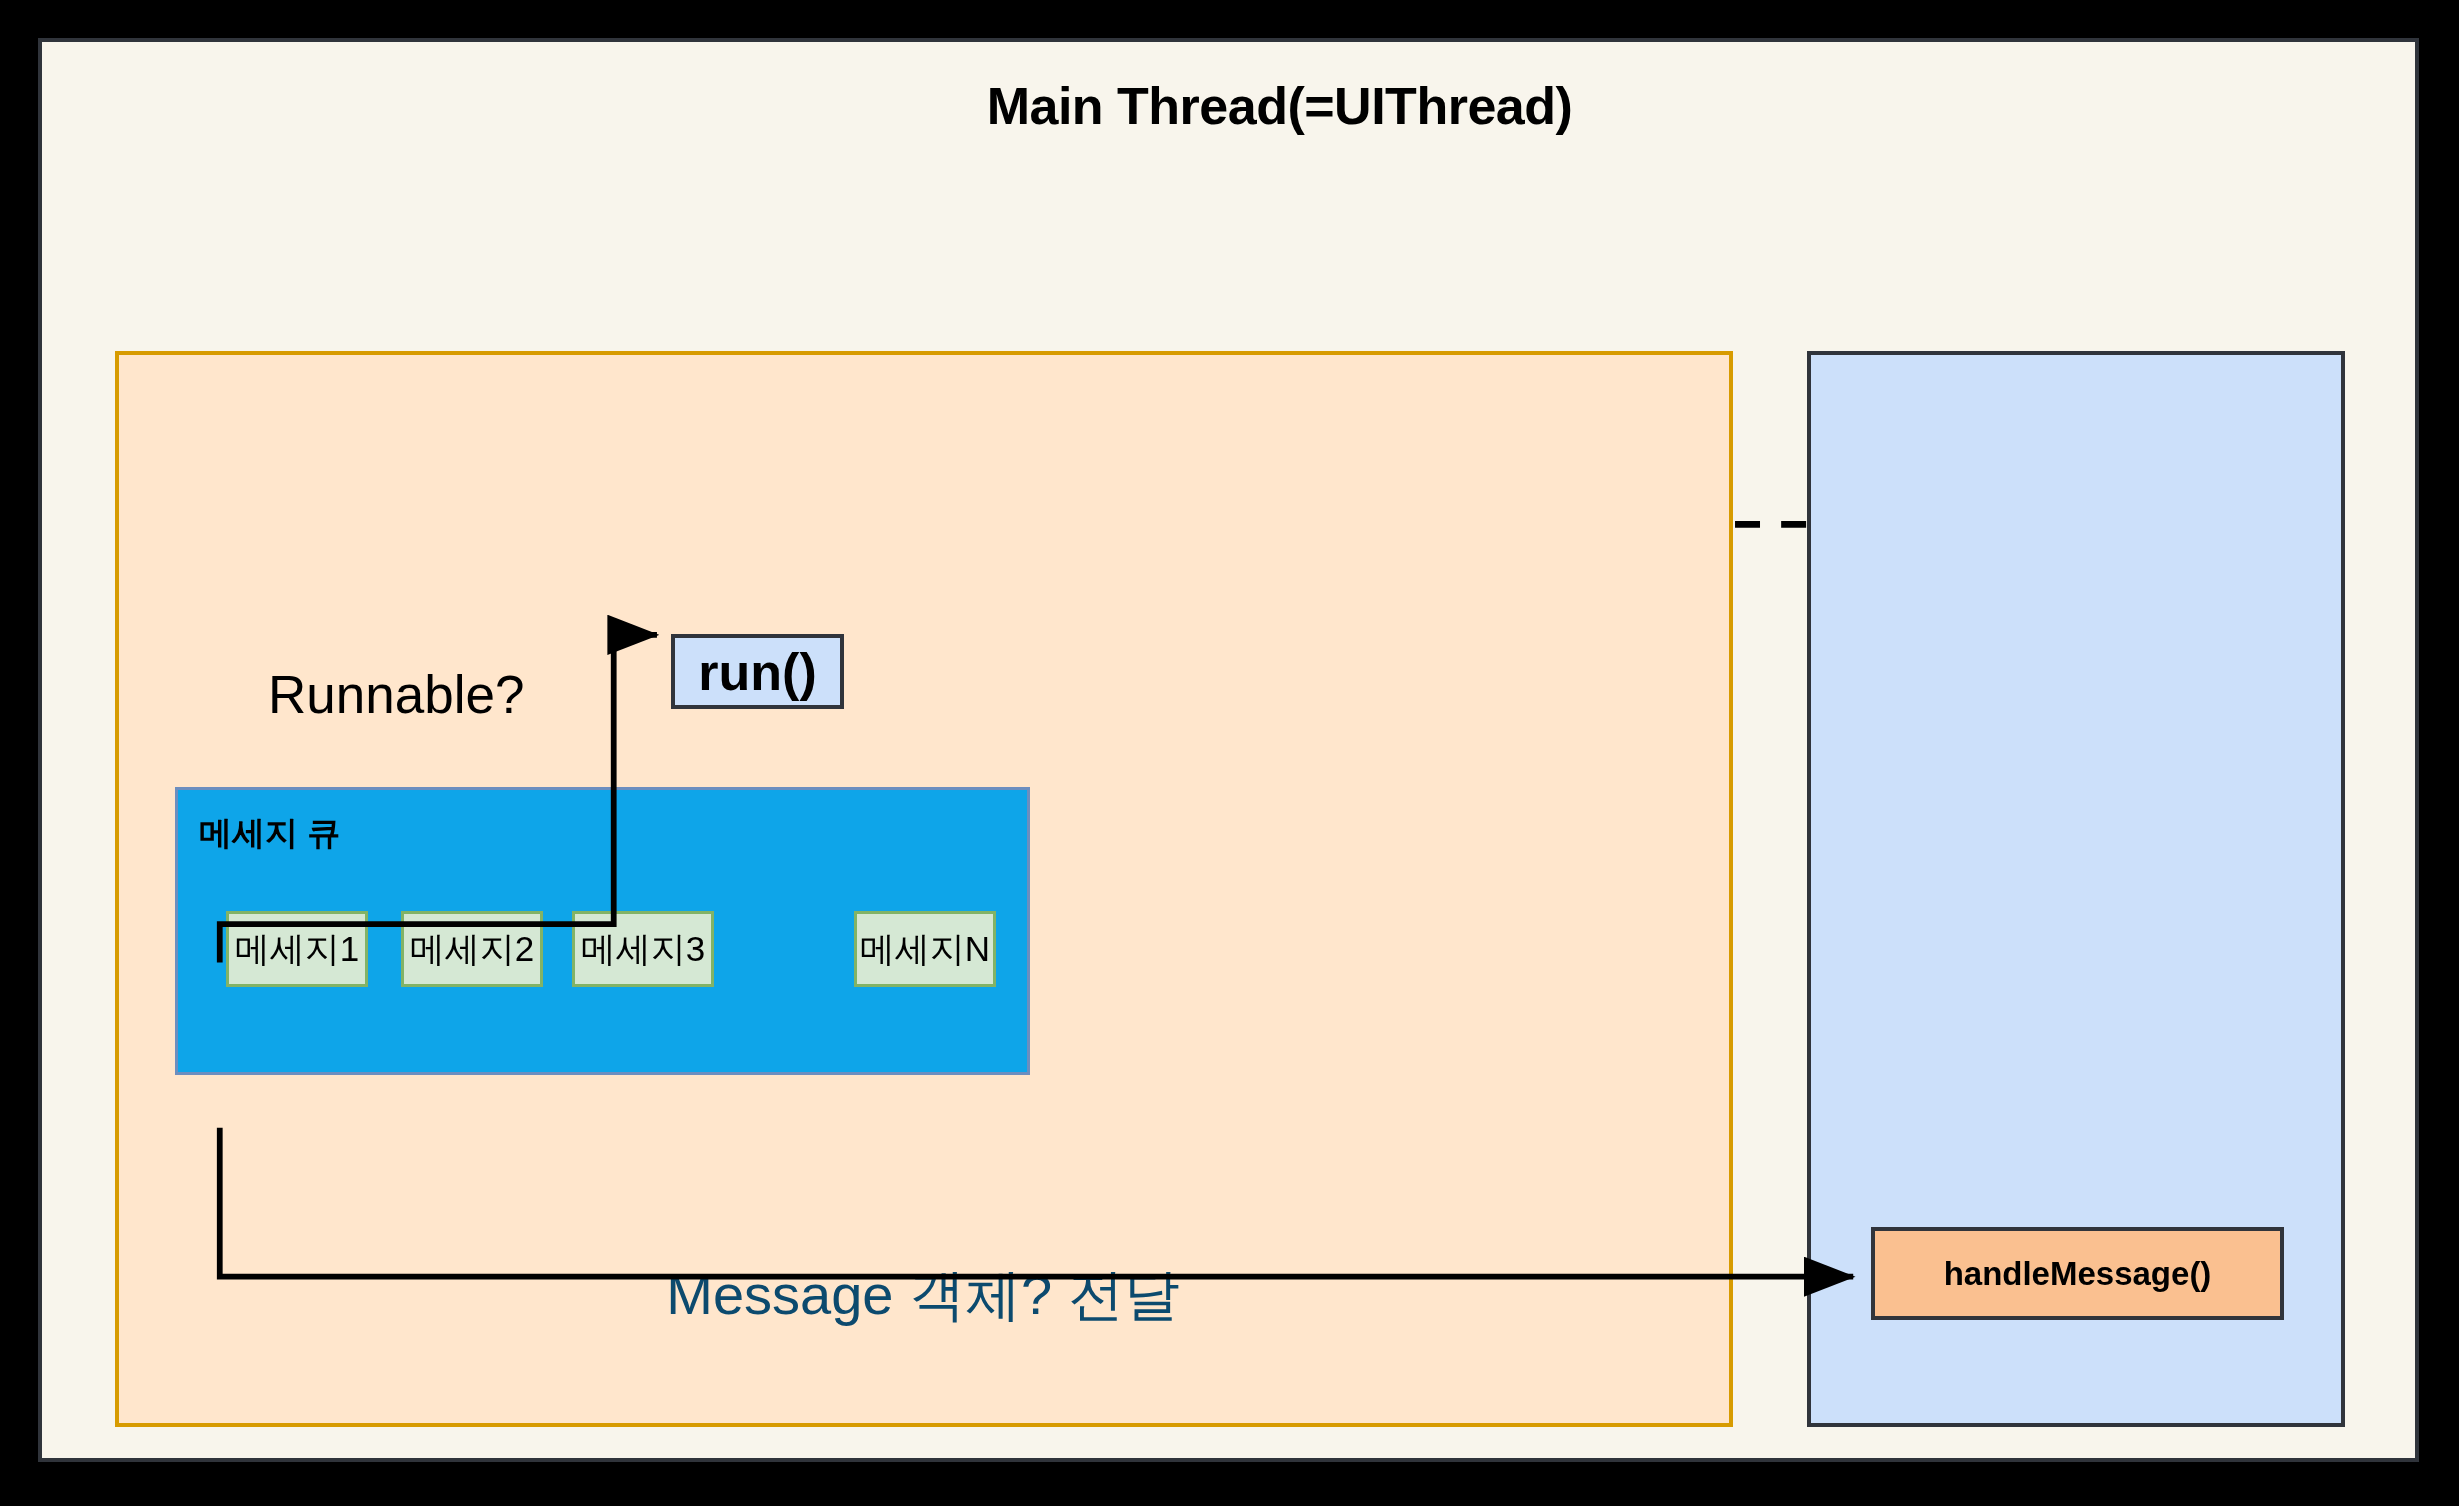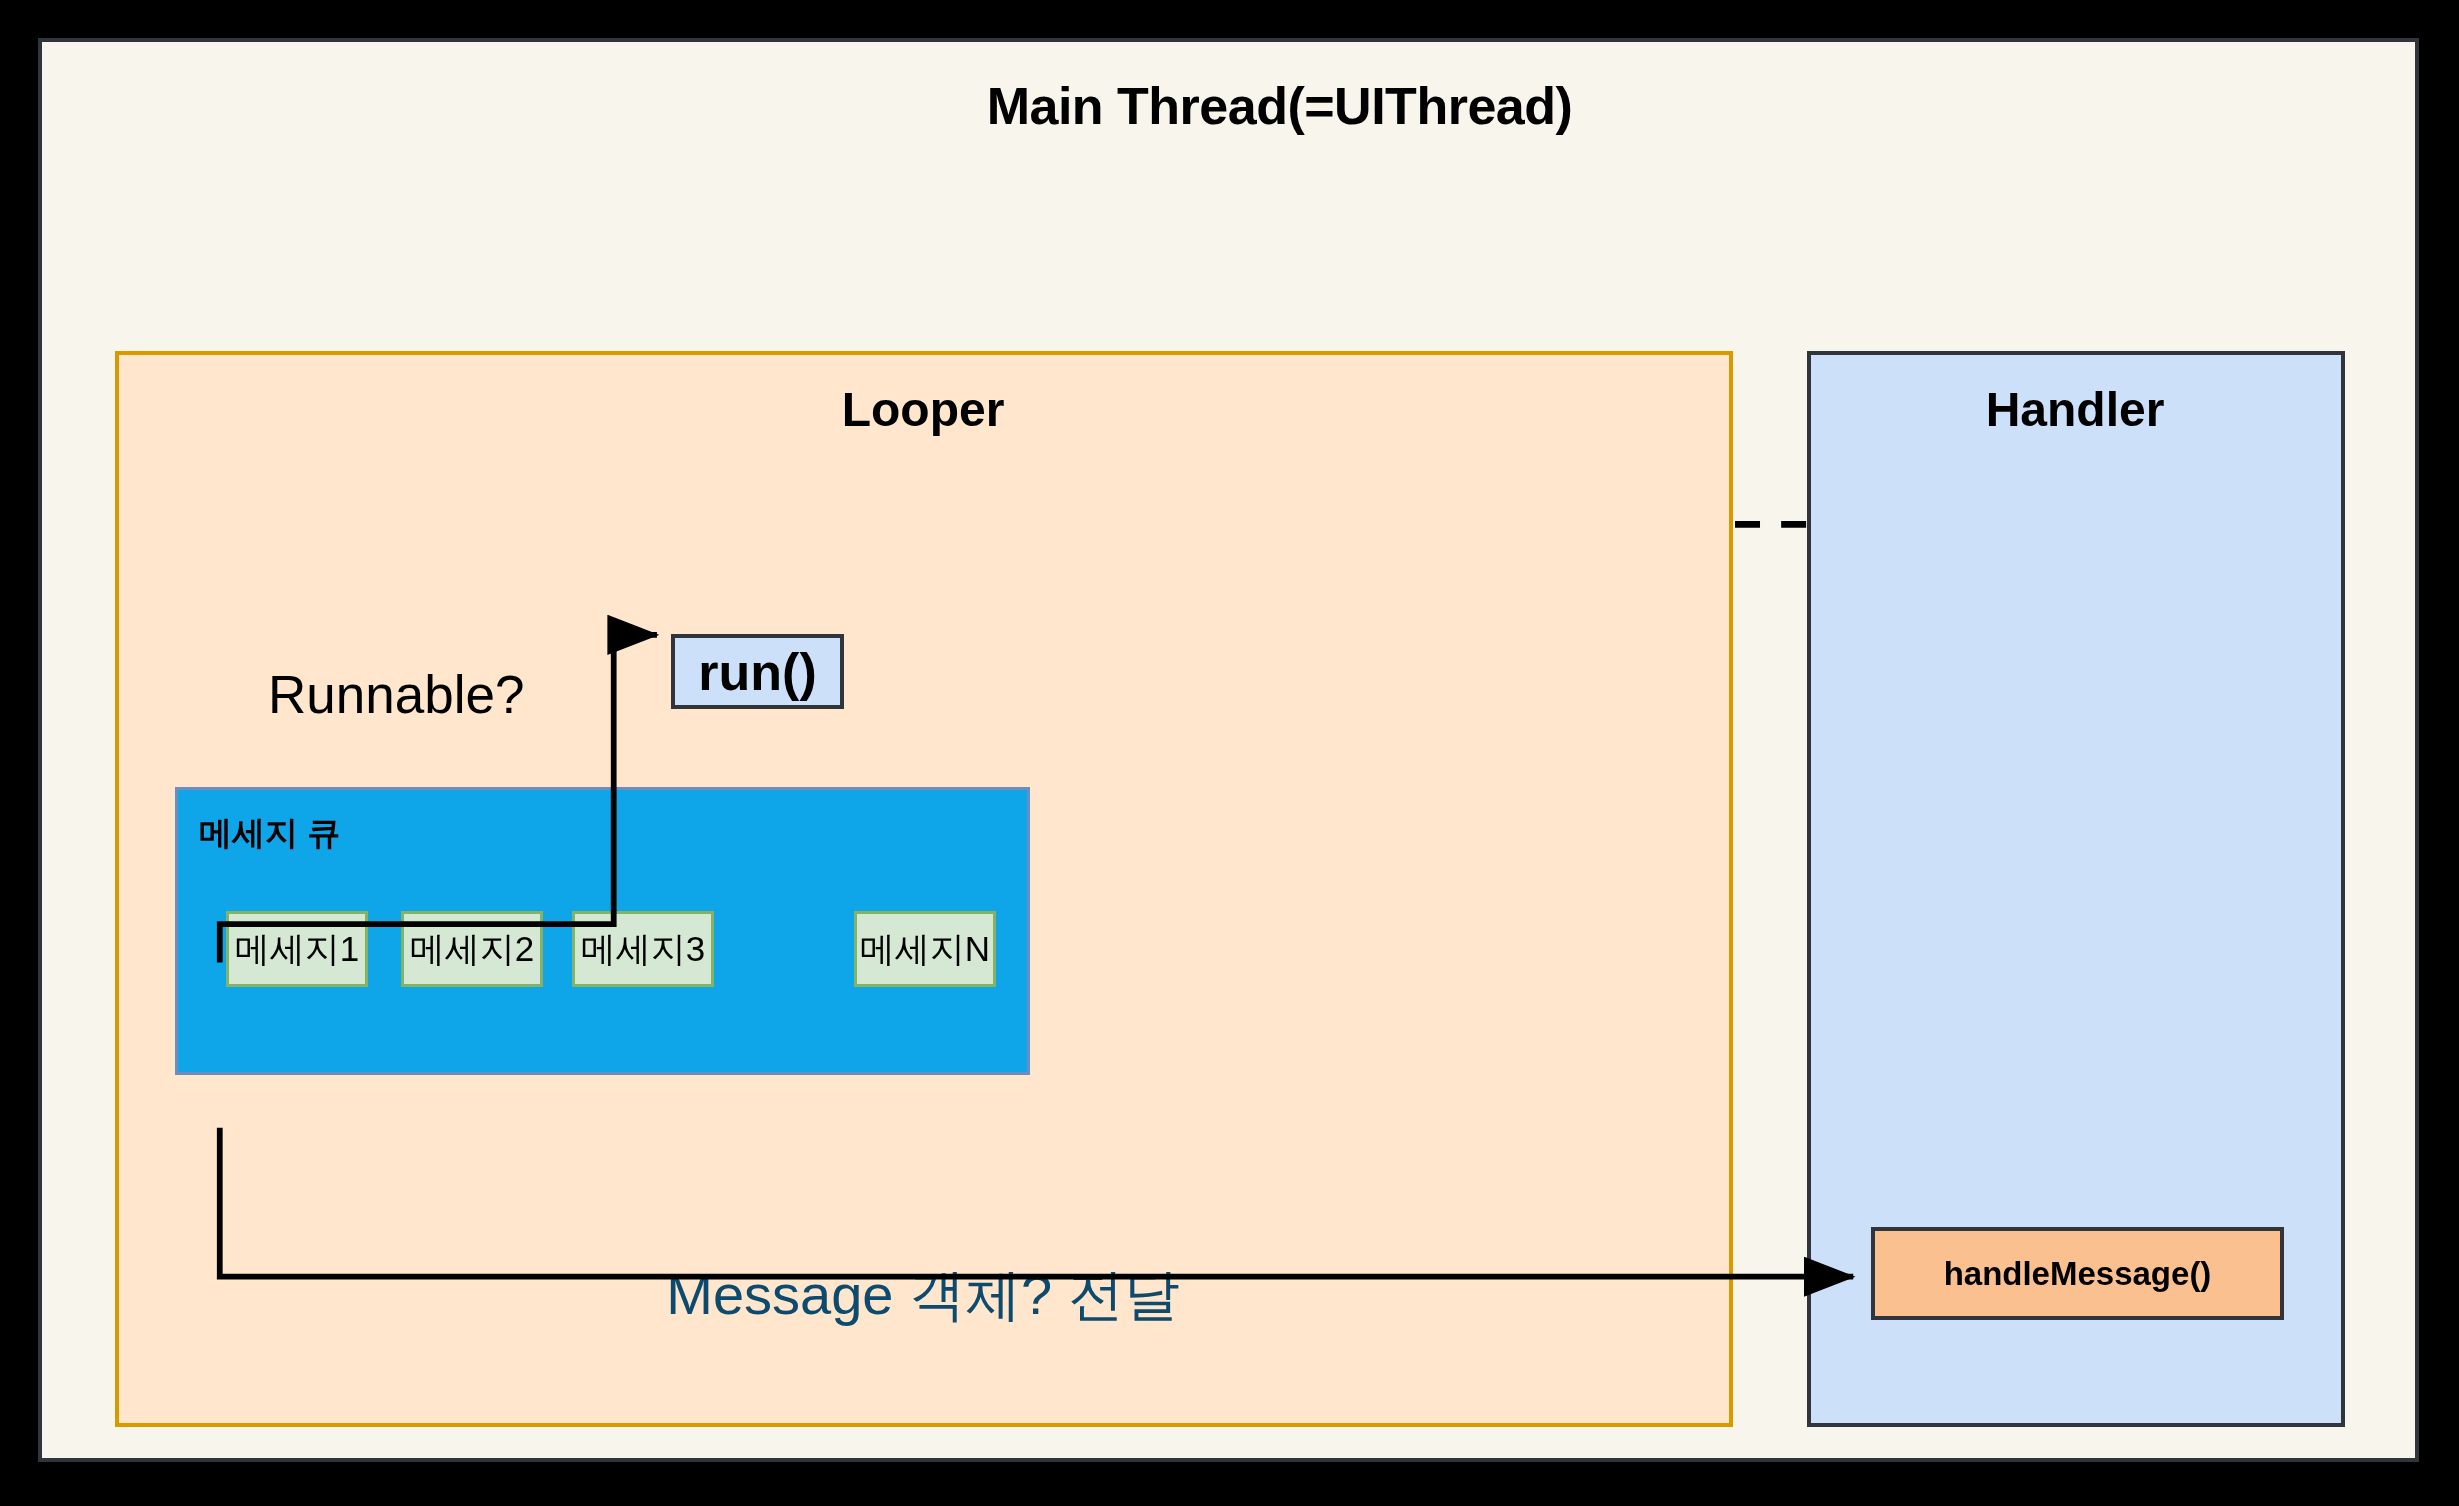--- a/index.html
+++ b/index.html
@@ -197,40 +197,38 @@
 </head>
 <body>
 
 <div id="frame">
   <div id="canvas">
 
     <div id="main-title">Main Thread(=UIThread)</div>
 
     <div id="looper-box">
 
-      <div id="looper-title">Looper</div>
 
       <div id="runnable-label">Runnable?</div>
 
       <div id="run-box">run()</div>
 
       <div id="queue-box">
         <div id="queue-title">메세지 큐</div>
 
         <div class="msg-box" id="msg-1">메세지1</div>
         <div class="msg-box" id="msg-2">메세지2</div>
         <div class="msg-box" id="msg-3">메세지3</div>
         <div class="msg-box" id="msg-n">메세지N</div>
       </div>
 
       <div id="message-pass-label">Message 객체? 전달</div>
     </div>
 
     <div id="handler-box">
-      <div id="handler-title">Handler</div>
       <div id="handle-message-box">handleMessage()</div>
     </div>
 
     <svg id="connectors" viewBox="0 0 2478 1482" xmlns="http://www.w3.org/2000/svg">
       <defs>
         <marker id="arrowhead" markerWidth="9" markerHeight="7" refX="8.6" refY="3.5" orient="auto" markerUnits="strokeWidth">
           <polygon points="0 0, 9 3.5, 0 7" fill="#000000"></polygon>
         </marker>
       </defs>
 

